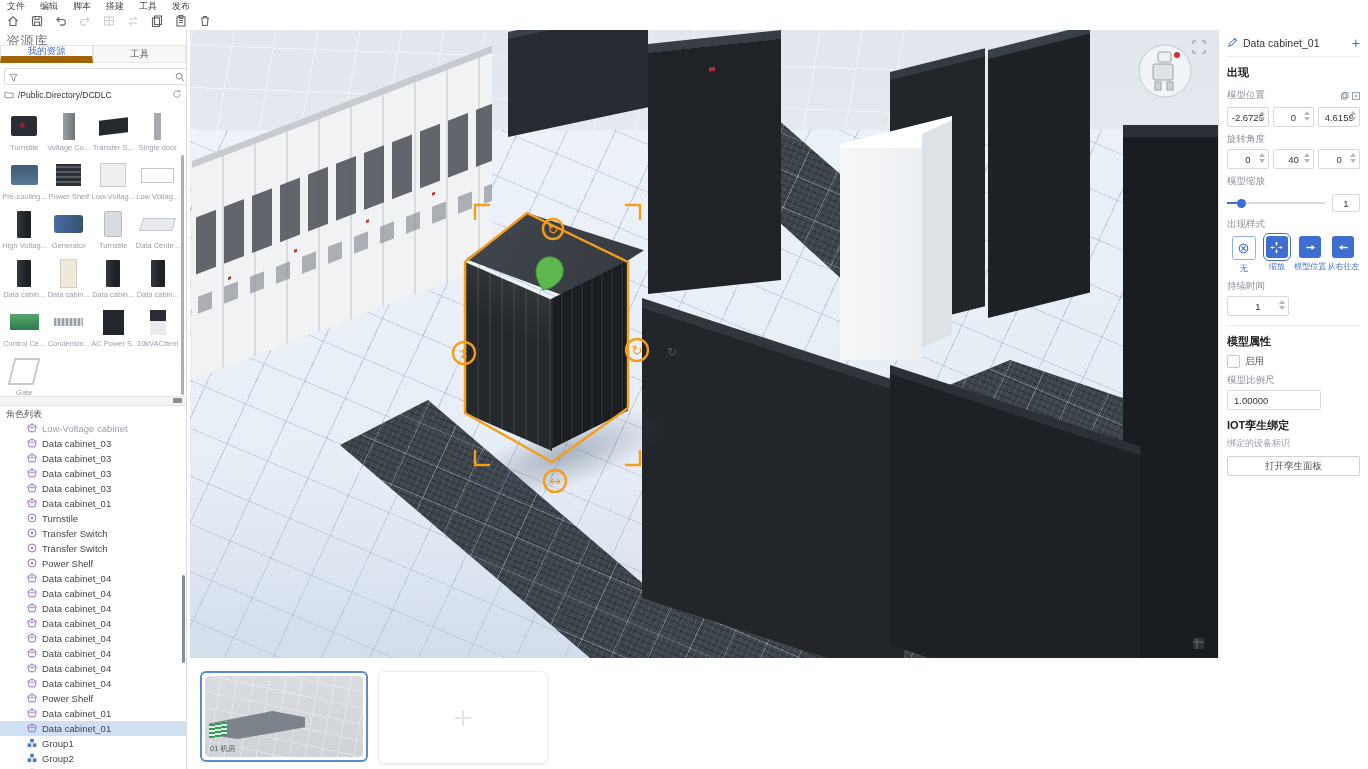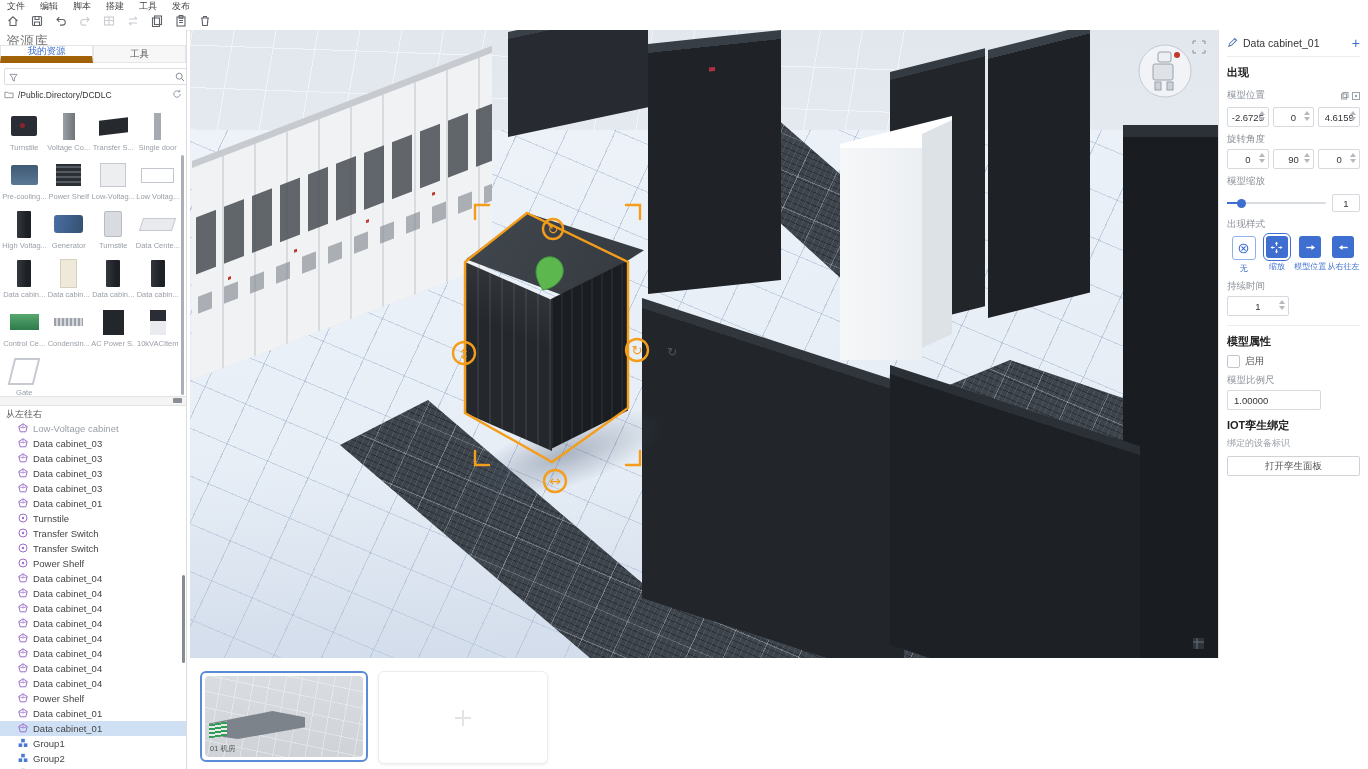--- a/index.html
+++ b/index.html
@@ -47,21 +47,21 @@
   .t-condenser i{display:block;width:29px;height:8px;background:repeating-linear-gradient(90deg,#9aa0a6 0 2px,#d4d8dc 2px 4px);}
   .t-dark-unit i{display:block;width:21px;height:25px;background:#23262b;}
   .t-grille i{display:block;width:16px;height:25px;background:linear-gradient(#2a2d33 0 42%,#e9ebee 42%),repeating-linear-gradient(0deg,transparent 0 3px,#c3c7cc 3px 4px);}
   .t-gate-outline i{display:block;width:22px;height:23px;border:2px solid #c6cad0;transform:skewX(-14deg);}
   #grid-scroll{position:absolute;right:2px;top:125px;width:3px;height:240px;background:#aab0b7;border-radius:2px;}
 
   .split{position:absolute;left:0;top:366px;width:186px;height:8px;background:#f4f4f4;border-top:1px solid #e3e3e3;border-bottom:1px solid #e3e3e3;}
   .split .grip{position:absolute;right:4px;top:1px;width:9px;height:5px;background:#8a8f96;border-radius:1px;}
   .tree-title{position:absolute;left:6px;top:378px;font-size:9px;color:#555;}
   #tree{position:absolute;left:0;top:391px;width:186px;height:348px;overflow:hidden;font-size:9.5px;}
-  .trow{height:15px;display:flex;align-items:center;gap:5px;padding-left:18px;color:#444;white-space:nowrap;}
+  .trow{height:15px;display:flex;align-items:center;gap:5px;padding-left:27px;color:#444;white-space:nowrap;}
   .trow.sel{background:#cfe0f4;}
   .trow.clip{color:#9aa0a8;}
   .trow svg{flex:none;}
   #tree-scroll{position:absolute;right:1px;top:545px;width:3px;height:88px;background:#868c94;border-radius:2px;}
 
   
   #cv{position:absolute;left:190px;top:30px;width:1028px;height:628px;overflow:hidden;background:linear-gradient(#e2e6ed,#e9eef5 45%,#eef3f9);}
   #cv > div{position:absolute;}
   .wallgrid{left:-40px;top:-40px;width:780px;height:310px;opacity:.55;transform:skewY(-6deg);
     background:repeating-linear-gradient(100deg,rgba(255,255,255,.95) 0 1px,transparent 1px 42px),
@@ -401,21 +401,21 @@
           <div class="thumb t-gate-outline">
             <i></i>
           </div>
           <div class="lbl">Gate</div>
         </div>
       </div>
     <div id="grid-scroll"></div>
     <div class="split">
         <div class="grip"></div>
       </div>
-    <div class="tree-title">从左往右</div>
+    <div class="tree-title">角色列表</div>
     <div id="tree">
         <div class="trow clip">
           <span><svg width="10" height="10" viewBox="0 0 10 10">
               <path d="M5 0.8 L9.2 3.6 L7.8 8.8 L2.2 8.8 L0.8 3.6 Z" fill="none" stroke="#9b6fc9"></path>
               <path d="M5 0.8 V5 M0.8 3.6 L5 5 L9.2 3.6" fill="none" stroke="#9b6fc9" stroke-width="0.7"></path>
             </svg></span>
           <span>Low-Voltage cabinet</span>
         </div>
         <div class="trow">
           <span><svg width="10" height="10" viewBox="0 0 10 10">
@@ -718,21 +718,21 @@
       </div>
     <div class="spin-row">
       <div class="spin">
           <span>0</span>
           <span class="arr">
             <b class="up"></b>
             <b class="dn"></b>
           </span>
         </div>
       <div class="spin">
-          <span>90</span>
+          <span>40</span>
           <span class="arr">
             <b class="up"></b>
             <b class="dn"></b>
           </span>
         </div>
       <div class="spin">
           <span>0</span>
           <span class="arr">
             <b class="up"></b>
             <b class="dn"></b>

